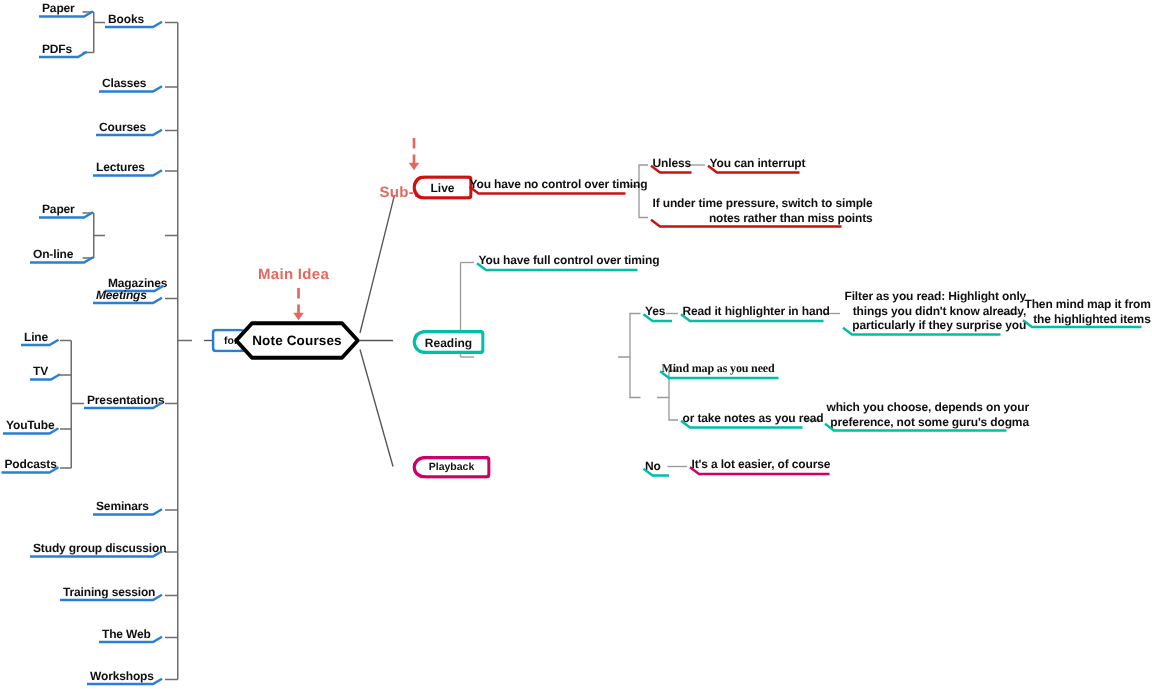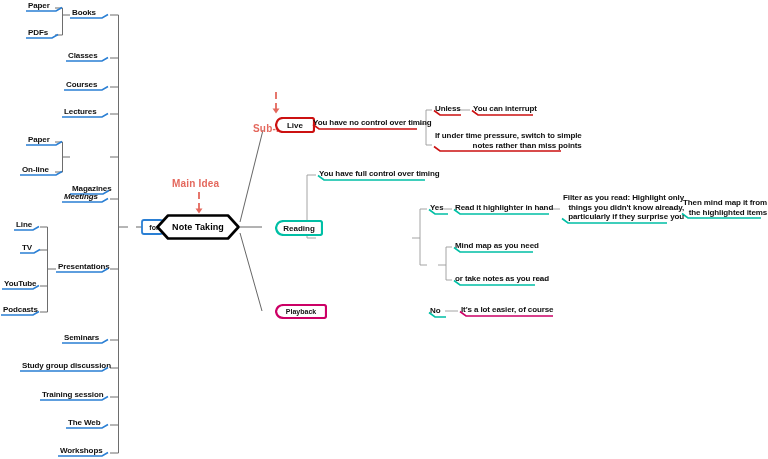--- a/index.html
+++ b/index.html
@@ -280,21 +280,21 @@
     <svg width="26" height="16" viewBox="0 0 26 16">
       <path d="M1 3 Q1 1 3 1 L19 1 Q24 1 25 8 Q24 15 19 15 L3 15 Q1 15 1 13 Z" fill="#ffffff" stroke="#2a7fd4" stroke-width="1.8"></path>
     </svg>
     <span class="plabel" style="font-size:7px;">for</span>
   </div>
 
   <div id="center-node">
     <svg width="84" height="26" viewBox="0 0 84 26">
       <path d="M12 1.5 L72 1.5 L82.5 13 L72 24.5 L12 24.5 L1.5 13 Z" fill="#ffffff" stroke="#000000" stroke-width="2.6" stroke-linejoin="round"></path>
     </svg>
-    <span class="label">Note Taking</span>
+    <span class="label">Note Courses</span>
   </div>
 
   <div class="annot annot-main">
     <span>Main Idea</span>
   </div>
   <div class="annot-arrow" style="left:193px;top:192px;">
     <svg width="12" height="22" viewBox="0 0 12 22">
       <path d="M6 0 L6 7" stroke="#e4685d" stroke-width="1.8" fill="none"></path>
       <path d="M6 11 L6 19" stroke="#e4685d" stroke-width="1.8" fill="none"></path>
       <path d="M2.5 16.5 L6 21.5 L9.5 16.5 Z" fill="#e4685d"></path>
@@ -394,34 +394,41 @@
       </svg>
   </div>
 
   <div class="topic" style="left:428px;top:259px;margin-top:47px;">
     <span class="txt">No</span>
     <svg class="ul" width="20" height="7">
         <path d="M1 0.5 L7 5 L18 5" stroke="#00bfa5" stroke-width="1.6" fill="none"></path>
       </svg>
   </div>
 
-  <div class="topic" style="left:453px;top:241px;">
+  <div class="topic" style="left:439px;top:241px;font-family:Liberation Serif, serif;">
     <span class="txt">Mind map as you need</span>
     <svg class="ul" width="82" height="7">
         <path d="M1 0.5 L7 5 L80 5" stroke="#00bfa5" stroke-width="1.6" fill="none"></path>
       </svg>
   </div>
 
   <div class="topic" style="left:453px;top:274px;">
     <span class="txt">or take notes as you read</span>
     <svg class="ul" width="84" height="7">
         <path d="M1 0.5 L7 5 L82 5" stroke="#00bfa5" stroke-width="1.6" fill="none"></path>
       </svg>
   </div>
 
+  <div class="topic" style="left:549px;top:267px;">
+    <span class="txt">which you choose, depends on your</span>
+    <span class="txt">preference, not some guru's dogma</span>
+    <svg class="ul" width="124" height="7">
+        <path d="M1 0.5 L7 5 L122 5" stroke="#00bfa5" stroke-width="1.6" fill="none"></path>
+      </svg>
+  </div>
 
   <div class="pennant" style="left:262px;top:304px;width:52px;height:15px;">
     <svg width="52" height="15" viewBox="0 0 52 15">
       <path d="M51 3 Q51 1 49 1 L9 1 Q2 1 1 7.5 Q2 14 9 14 L49 14 Q51 14 51 12 Z" fill="#ffffff" stroke="#cc0066" stroke-width="2.2"></path>
     </svg>
     <span class="plabel" style="font-size:7px;">Playback</span>
   </div>
 
 
   <div class="topic" style="left:459px;top:305px;">

